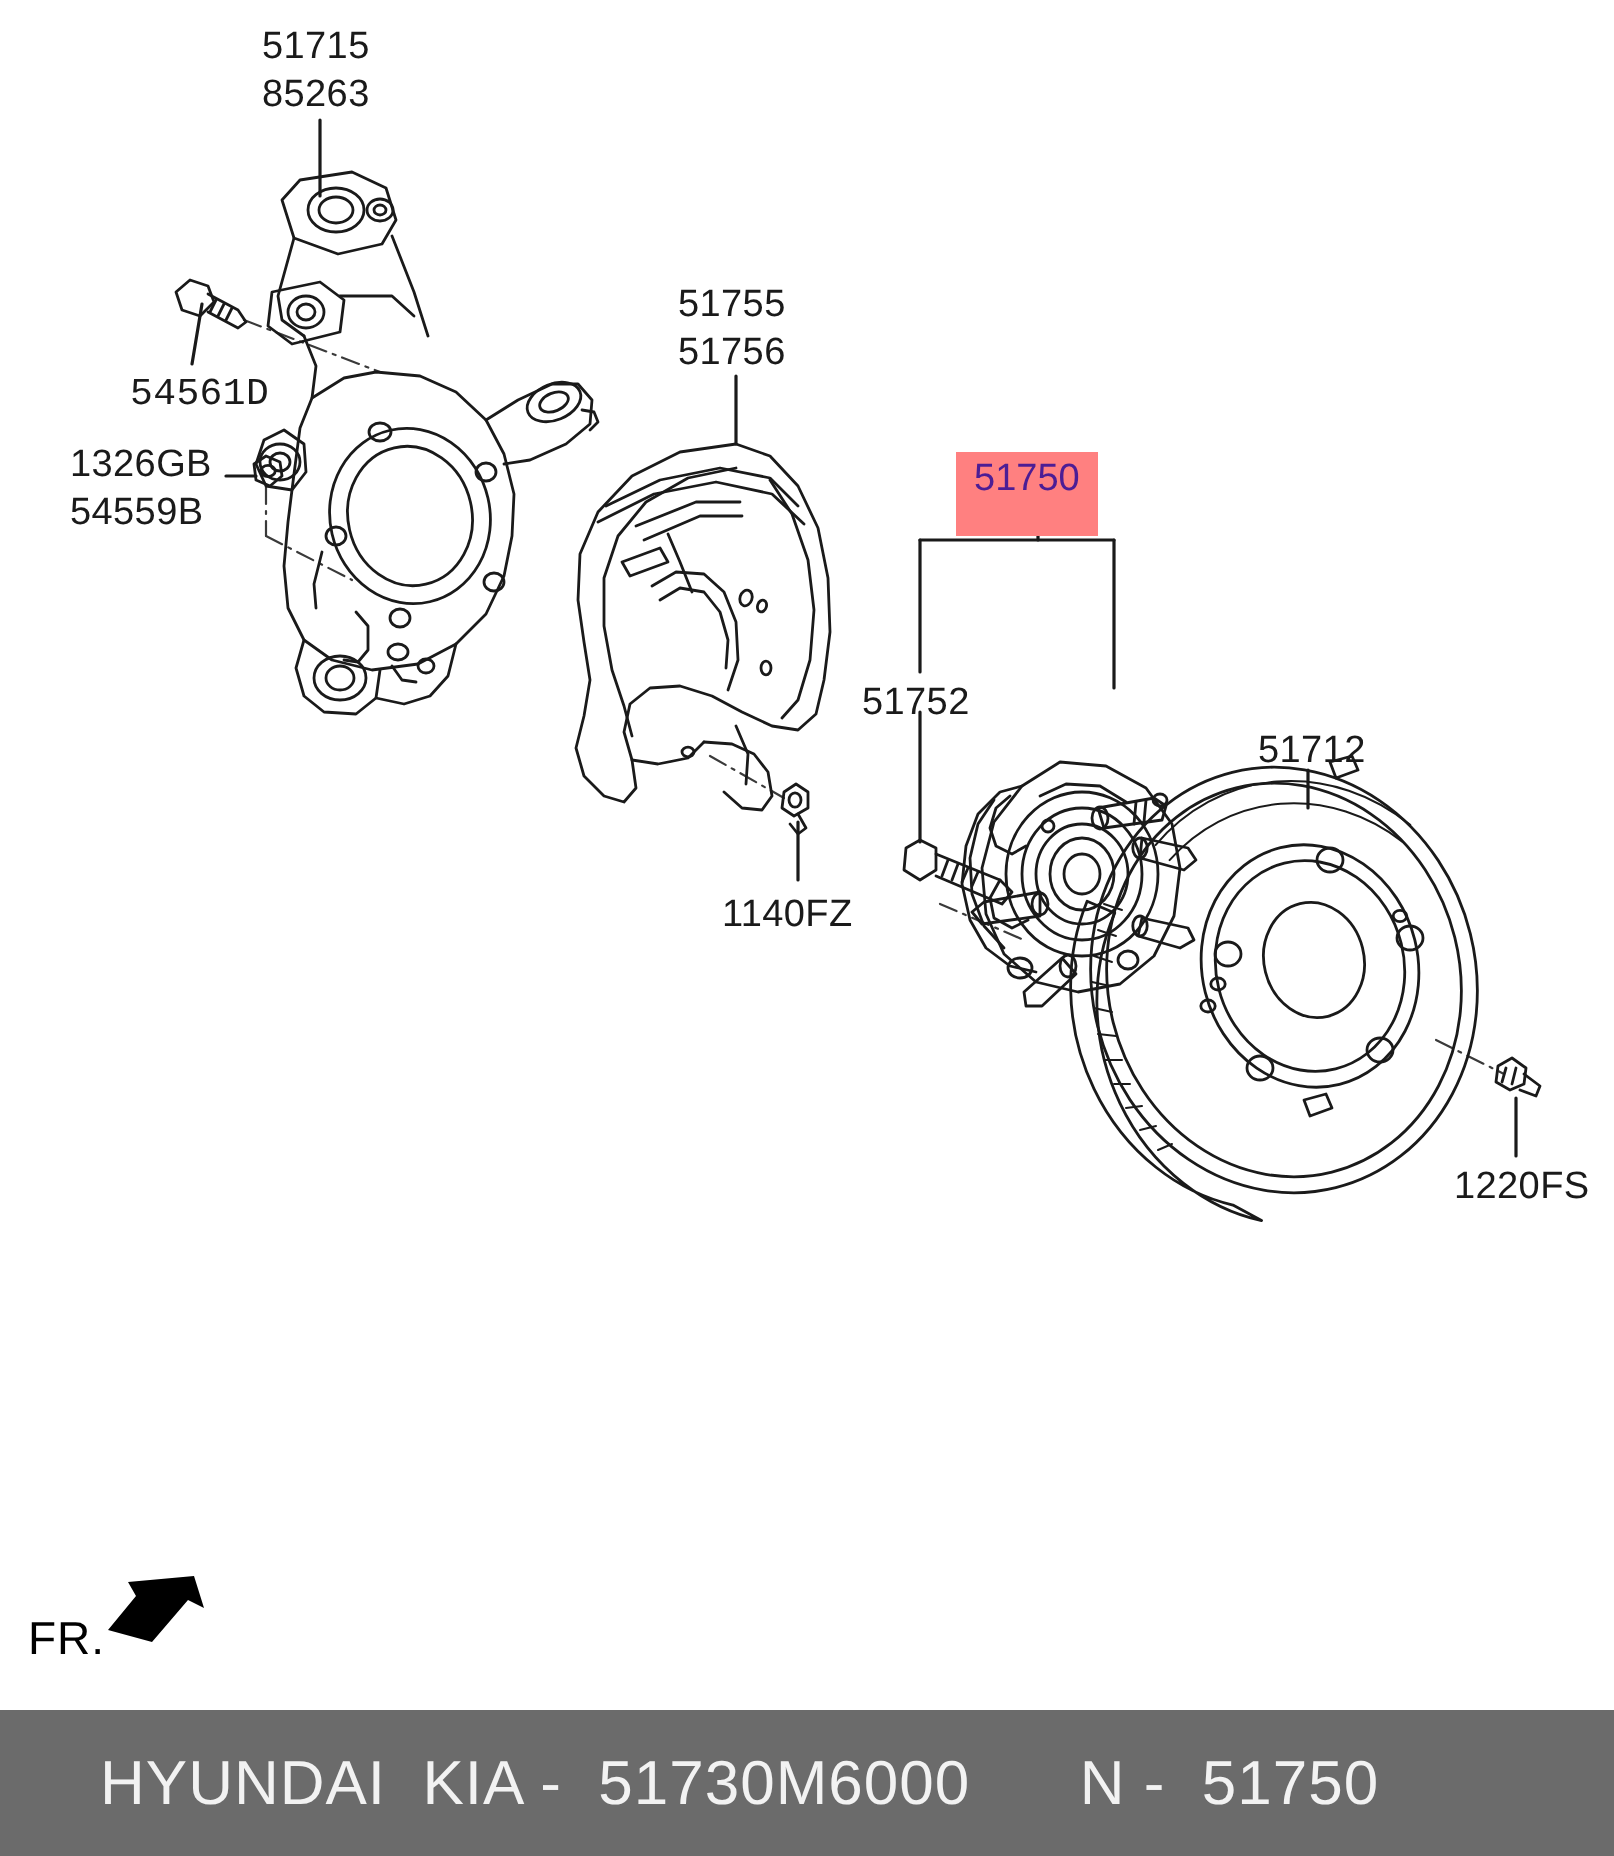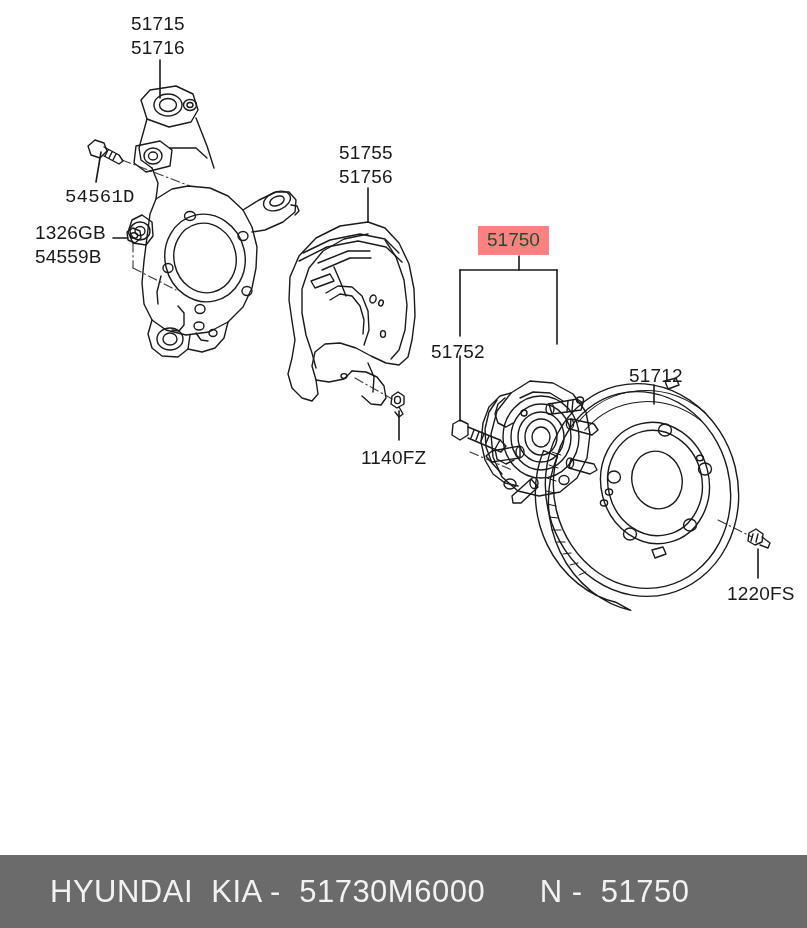--- a/index.html
+++ b/index.html
@@ -38,24 +38,24 @@
     color: #1a1a1a;
     white-space: nowrap;
     letter-spacing: 0.2px;
     line-height: 23px;
   }
   .part-label.two-line { line-height: 24px; }
 
   .label-highlight {
     position: absolute;
     background: #ff8080;
-    padding: 4px 9px 5px 9px;
+    padding: 4px 9px 18px 9px;
     font-family: "Liberation Sans", sans-serif;
     font-size: 19px;
-    color: #14532d;
+    color: #4c1d95;
     white-space: nowrap;
     line-height: 20px;
   }
 
   
   #fr-indicator {
     position: absolute;
     left: 14px;
     top: 788px;
     width: 90px;
@@ -340,21 +340,21 @@
         <path d="M762 537 L770 543 L768 548 L760 545"></path>
         <line x1="753" y1="534" x2="751" y2="541"></line>
         <line x1="758" y1="534" x2="756" y2="542"></line>
       </g>
 
     </g>
   </svg>
 
   <div class="part-label two-line" style="left:131px; top:12px;">
     <div>51715</div>
-    <div>51716</div>
+    <div>85263</div>
   </div>
 
   <div class="part-label" style="left:65px; top:186px;font-family:Liberation Mono, monospace;">54561D</div>
 
   <div class="part-label two-line" style="left:35px; top:221px;">
     <div>1326GB</div>
     <div>54559B</div>
   </div>
 
   <div class="part-label two-line" style="left:339px; top:141px;">
@@ -365,18 +365,24 @@
   <div class="part-label" style="left:361px; top:446px;">1140FZ</div>
 
   <div class="label-highlight" style="left:478px; top:226px;">51750</div>
 
   <div class="part-label" style="left:431px; top:340px;">51752</div>
 
   <div class="part-label" style="left:629px; top:364px;">51712</div>
 
   <div class="part-label" style="left:727px; top:582px;">1220FS</div>
 
+  <div id="fr-indicator">
+    <div id="fr-text">FR.</div>
+    <svg id="fr-arrow" width="52" height="34" viewBox="0 0 52 34">
+      <path d="M2 27 L16 10 L12 3 L45 0 L50 16 L42 12 L24 33 Z" fill="#000"></path>
+    </svg>
+  </div>
 
   <div id="footer-bar">
     <div id="footer-text">HYUNDAI  KIA -  51730M6000      N -  51750</div>
   </div>
 
 </div>
 
 </body></html>

